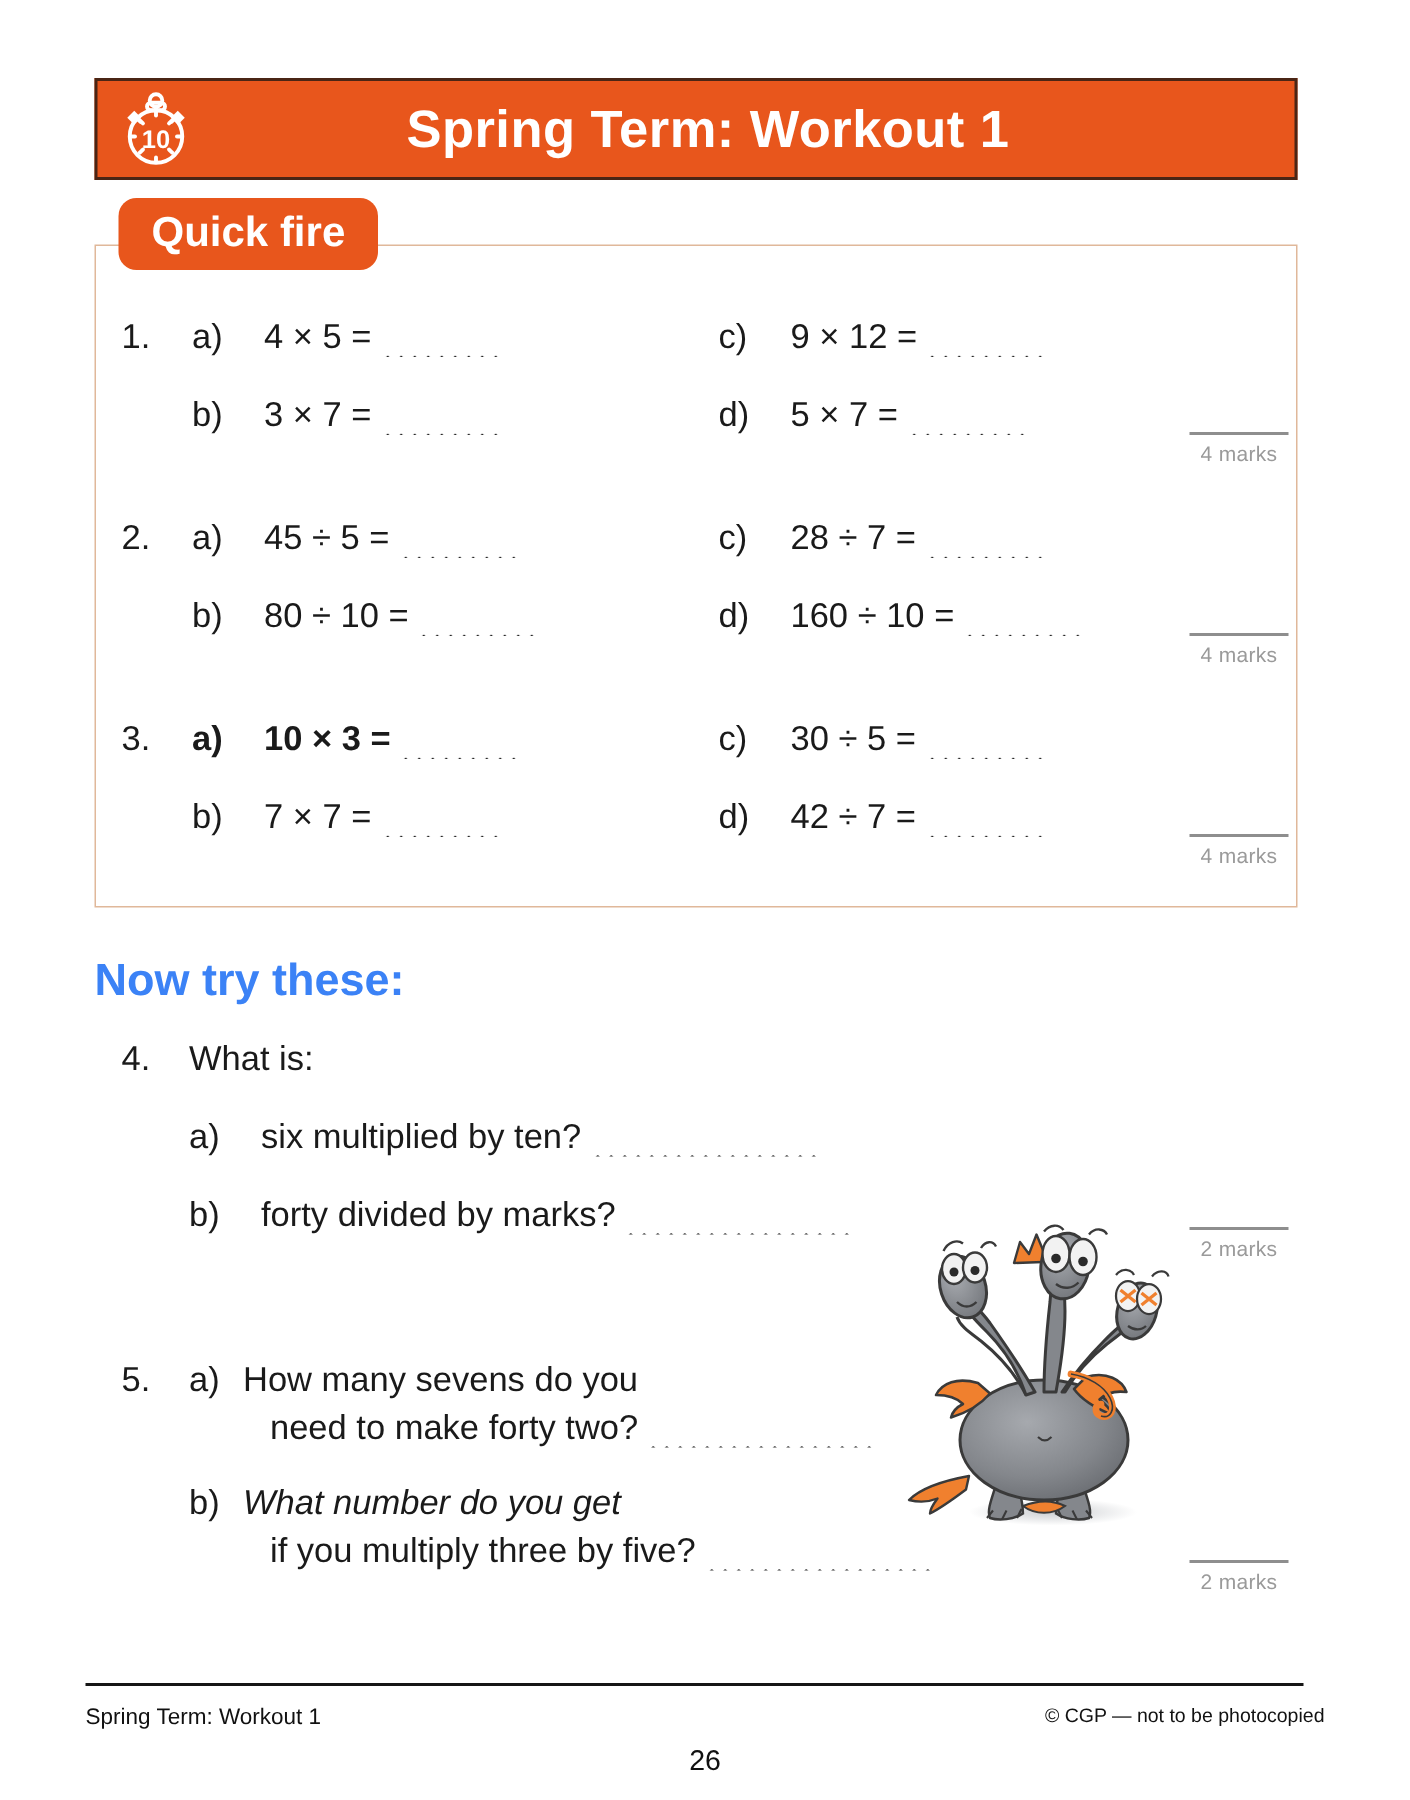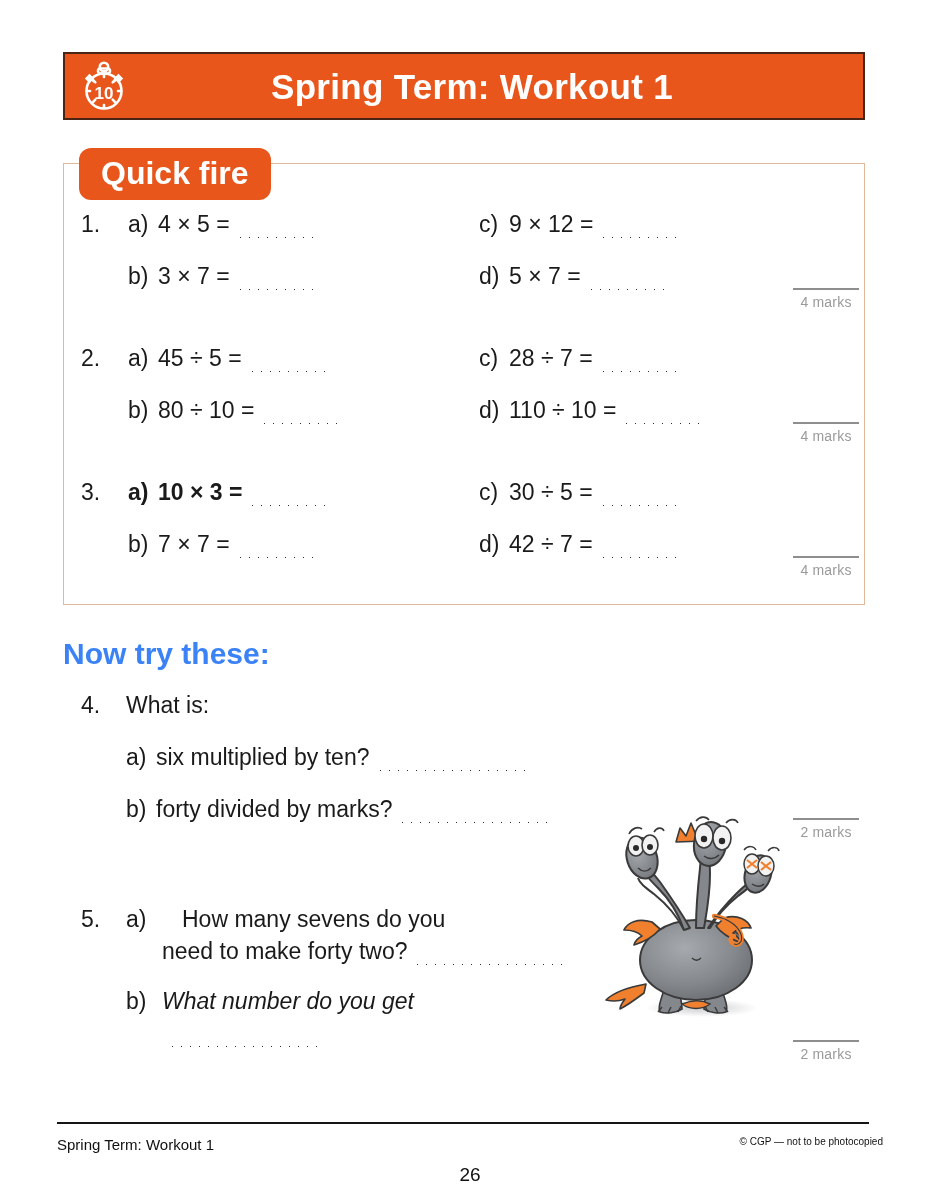--- a/index.html
+++ b/index.html
@@ -41,43 +41,43 @@
   
   .qf-box{
     position:absolute;
     left:63px; top:163px;
     width:802px; height:442px;
     border:1.5px solid #e0b89a;
     background:#ffffff;
   }
   .qf-tab{
     position:absolute;
-    left:79px; top:148px;
+    left:79px; top:132px;
     background:#e8561c;
     color:#fff;
     border-radius:12px;
     padding:9px 22px 11px 22px;
-    font-size:32px;
+    font-size:28px;
     font-weight:bold;
     line-height:1;
     z-index:5;
   }
   .qnum{
     position:absolute;
     font-size:23px;
     color:#1a1a1a;
   }
   .line{
     position:absolute;
     font-size:23px;
     white-space:nowrap;
     color:#1a1a1a;
   }
   .lbl{ display:inline-block; width:30px; }
-  .expr{ display:inline-block; }
+  .expr{ display:inline-block;margin-left:18px; }
   .dots{
     display:inline-block;
     vertical-align:baseline;
     position:relative;
     top:6px;
     margin-left:6px;
     height:4px;
     background-image:radial-gradient(circle, #2b2b2b 1.2px, transparent 1.3px);
     background-size:9px 9px;
     background-position:0 0;
@@ -119,21 +119,21 @@
     left:57px; top:1122px;
     width:812px; height:2px;
     background:#151515;
   }
   .footer-left{
     position:absolute; left:57px; top:1136px;
     font-size:15px; color:#111;
   }
   .footer-right{
     position:absolute; right:57px; top:1136px;
-    font-size:10px; color:#111;
+    font-size:13px; color:#111;
   }
   .footer-page{
     position:absolute; left:0; right:0; top:1148px;
     text-align:center;
     font-size:19px; color:#111;margin-top:16px;
   }
 
   
   .alien{
     position:absolute;
@@ -195,21 +195,21 @@
 <div class="line" style="left:128px; top:345px;">
   <span class="lbl">a)</span><span class="expr">45 ÷ 5 =</span><span class="dots d-sm"></span>
 </div>
 <div class="line" style="left:128px; top:397px;">
   <span class="lbl">b)</span><span class="expr">80 ÷ 10 =</span><span class="dots d-sm"></span>
 </div>
 <div class="line" style="left:479px; top:345px;">
   <span class="lbl">c)</span><span class="expr">28 ÷ 7 =</span><span class="dots d-sm"></span>
 </div>
 <div class="line" style="left:479px; top:397px;">
-  <span class="lbl">d)</span><span class="expr">110 ÷ 10 =</span><span class="dots d-sm"></span>
+  <span class="lbl">d)</span><span class="expr">160 ÷ 10 =</span><span class="dots d-sm"></span>
 </div>
 <div class="marks" style="left:793px; top:422px;">
   <span class="rule"></span><span>4 marks</span>
 </div>
 
 <div class="qnum" style="left:81px; top:479px;">3.</div>
 <div class="line" style="left:128px; top:479px;font-weight:bold;">
   <span class="lbl">a)</span><span class="expr">10 × 3 =</span><span class="dots d-sm"></span>
 </div>
 <div class="line" style="left:128px; top:531px;">
@@ -234,28 +234,28 @@
 </div>
 <div class="line" style="left:126px; top:796px;">
   <span class="lbl">b)</span><span class="expr">forty divided by marks?</span><span class="dots d-lg"></span>
 </div>
 <div class="marks" style="left:793px; top:818px;">
   <span class="rule"></span><span>2 marks</span>
 </div>
 
 <div class="bigq" style="left:81px; top:906px;">5.</div>
 <div class="bigq" style="left:126px; top:906px;">a)</div>
-<div class="bigq" style="left:162px; top:906px;margin-left:20px;">How many sevens do you</div>
+<div class="bigq" style="left:162px; top:906px;">How many sevens do you</div>
 <div class="line" style="left:162px; top:938px;">
   <span class="expr">need to make forty two?</span><span class="dots d-lg"></span>
 </div>
 <div class="bigq" style="left:126px; top:988px;">b)</div>
 <div class="bigq" style="left:162px; top:988px;font-style:italic;">What number do you get</div>
 <div class="line" style="left:162px; top:1020px;">
-  <span class="dots d-lg"></span>
+  <span class="expr">if you multiply three by five?</span><span class="dots d-lg"></span>
 </div>
 <div class="marks" style="left:793px; top:1040px;">
   <span class="rule"></span><span>2 marks</span>
 </div>
 
 <div class="alien">
   <svg width="200" height="215" viewBox="0 0 200 215" aria-hidden="true">
     <defs>
       <radialGradient id="bodyG" cx="40%" cy="35%" r="70%">
         <stop offset="0%" stop-color="#a6a9ae"></stop>

